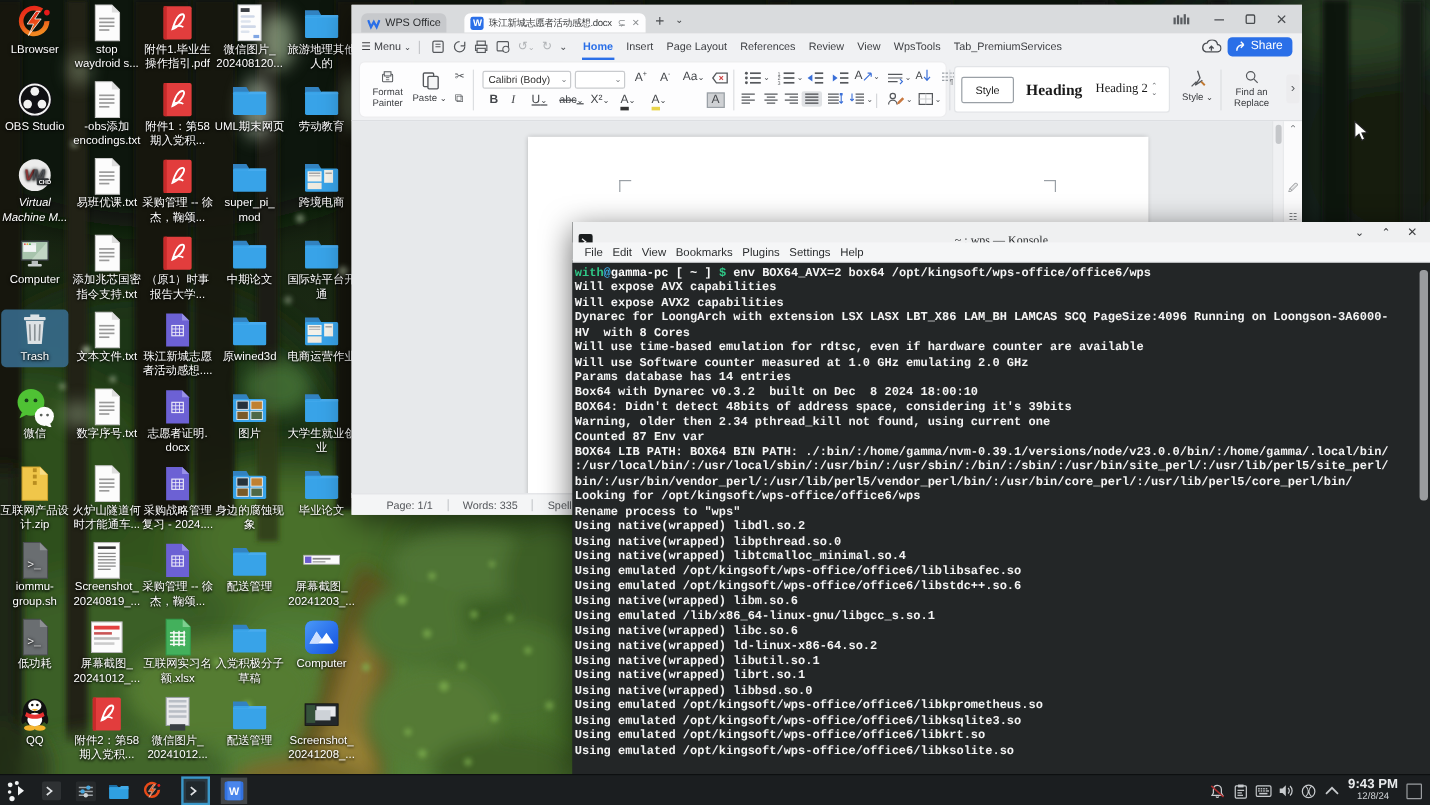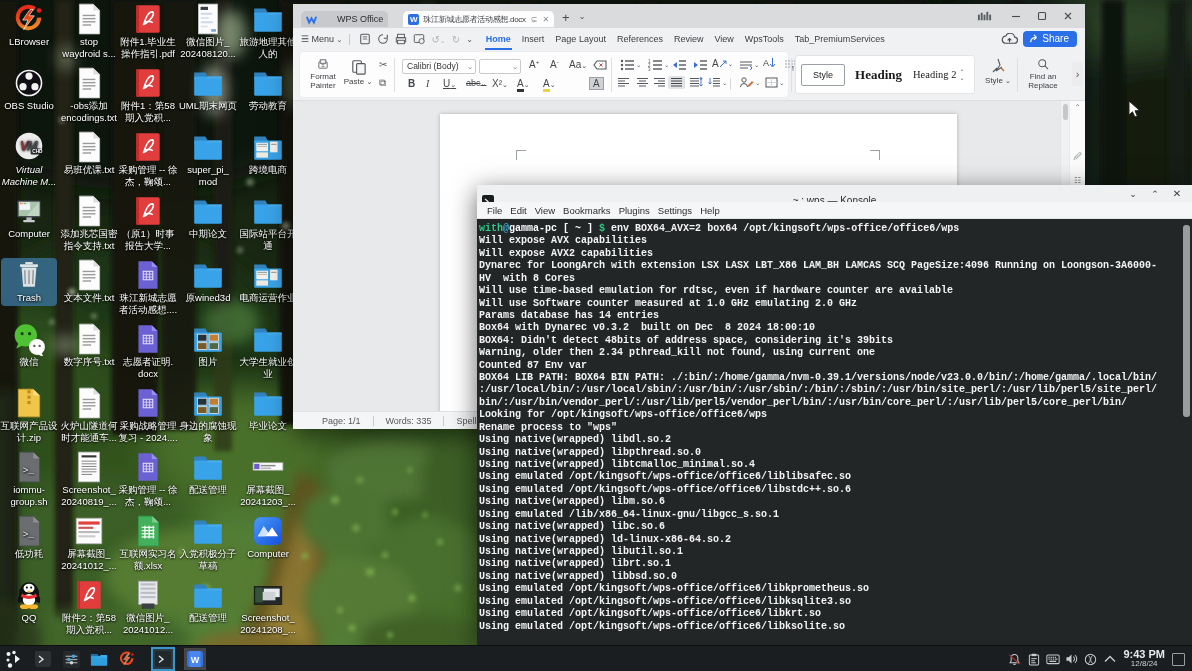--- a/index.html
+++ b/index.html
@@ -16,21 +16,21 @@
 
 #taskbar { position:absolute; left:0; bottom:0; width:1192px; height:26px; background:#1b1e20; z-index:50; }
 .tbi { position:absolute; top:2px; width:22px; height:22px; display:flex; align-items:center; justify-content:center; }
 #tray { position:absolute; right:0; top:0; height:26px; display:flex; align-items:center; }
 
 #wps { position:absolute; left:293px; top:4px; width:792px; height:425px; background:#f4f5f6; box-shadow:0 6px 24px rgba(0,0,0,.55); z-index:10; font-size:11px; }
 #konsole { position:absolute; left:477px; top:185px; width:715px; height:461px; background:#232627; box-shadow:0 6px 24px rgba(0,0,0,.6); z-index:20; }
 
 #wps { font-family:"Liberation Sans",sans-serif; color:#333; }
 .wtabbar { position:absolute; left:0; top:0; width:100%; height:24px; background:#d9dbdd; display:flex; align-items:center; }
-.wtab-home { display:flex; align-items:center; gap:20px; background:#c7c9cc; border-radius:5px 5px 0 0; height:16px; margin:6px 0 0 8px; padding:0 5px; font-size:9px; color:#2a2c2e; }
+.wtab-home { display:flex; align-items:center; gap:4px; background:#c7c9cc; border-radius:5px 5px 0 0; height:16px; margin:6px 0 0 8px; padding:0 5px; font-size:9px; color:#2a2c2e; }
 .wtab-doc { display:flex; align-items:center; background:#fdfdfe; border-radius:5px 5px 0 0; height:16px; margin:6px 0 0 15px; padding:0 5px; font-size:8px; color:#3a3c3e; }
 .wtab-doc .wicon { width:11px; height:11px; background:#2a6fe8; color:#fff; font-size:8px; font-weight:bold; text-align:center; line-height:11px; border-radius:2px; margin-right:4px; }
 .wtab-doc .dtitle { white-space:nowrap; letter-spacing:-0.3px; }
 .wtab-doc .ticon { color:#8a8d90; margin-left:5px; font-size:8px; }
 .wplus { font-size:13px; color:#4a4d50; margin-left:8px; margin-top:2px; }
 .wcaret { font-size:8px; color:#4a4d50; margin-left:9px; }
 .wctrl { position:absolute; right:4px; top:2px; height:20px; display:flex; align-items:center; color:#4a4d50; }
 .wctrl span { width:26px; text-align:center; display:flex; justify-content:center; }
 .wctrl .wmax { font-size:10px; }
 .wmenurow { position:absolute; left:0; top:24px; width:100%; height:22px; background:#f0f1f3; display:flex; align-items:center; font-size:9px; color:#3c3e42; }
@@ -83,21 +83,21 @@
 .dtext { position:absolute; left:72px; top:50px; width:390px; font-family:"Liberation Serif",serif; font-size:9.5px; color:#1a1a1a; line-height:14px; }
 .dtext p { margin:0; white-space:nowrap; }
 .wside { position:absolute; right:16px; top:97px; width:9px; height:314px; background:#f0f1f3; border-left:1px solid #e2e4e6; }
 .wsb-thumb { position:absolute; left:1.5px; top:3px; width:5px; height:16px; background:#c5c7ca; border-radius:2.5px; }
 .wside2 { position:absolute; right:0; top:97px; width:16px; height:314px; background:#fbfbfc; border-left:1px solid #e8eaec; display:flex; flex-direction:column; align-items:center; gap:12px; font-size:8px; color:#7a7d80; }
 .wstatus { position:absolute; left:0; bottom:0; width:100%; height:18px; background:#f4f5f6; border-top:1px solid #e0e2e5; display:flex; align-items:center; font-size:9px; color:#55585c; }
 .wstatus .ssep { width:1px; height:10px; background:#c9cbce; margin:0 12px; }
 
 
 #konsole { overflow:hidden; }
-.ktitle { position:absolute; left:0; top:0; width:100%; height:32px; background:#eff0f1; border-bottom:1px solid #d4d6d8; display:flex; align-items:center; }
+.ktitle { position:absolute; left:0; top:0; width:100%; height:32px; background:#eff0f1; border-bottom:1px solid #d4d6d8; display:flex; align-items:center;font-family:Liberation Serif, serif; }
 .kico { margin-left:5px; display:flex; }
 .ktt { position:absolute; left:0; right:0; text-align:center; font-size:10px; color:#2a2c2e; }
 .kbtns { position:absolute; right:4px; top:0; height:17px; display:flex; align-items:center; color:#3a3c3e; }
 .kbtns span { width:22px; text-align:center; font-size:9px; }
 .kbtns .kx { font-size:10px; }
 .kmenu { position:absolute; left:0; top:17px; width:100%; height:17px; background:#f5f6f7; border-bottom:1px solid #e2e4e6; display:flex; align-items:center; font-size:9.5px; color:#2a2c2e; }
 .kmenu span { margin-left:8px; }
 .kmenu span:first-child { margin-left:10px; }
 .kterm { position:absolute; left:0; top:34px; width:100%; bottom:0; background:#232627; }
 .kterm pre { font-family:"Liberation Mono",monospace; font-size:10px; line-height:12.42px; font-weight:bold; color:#f4f4f4; margin:4px 0 0 2px; }

